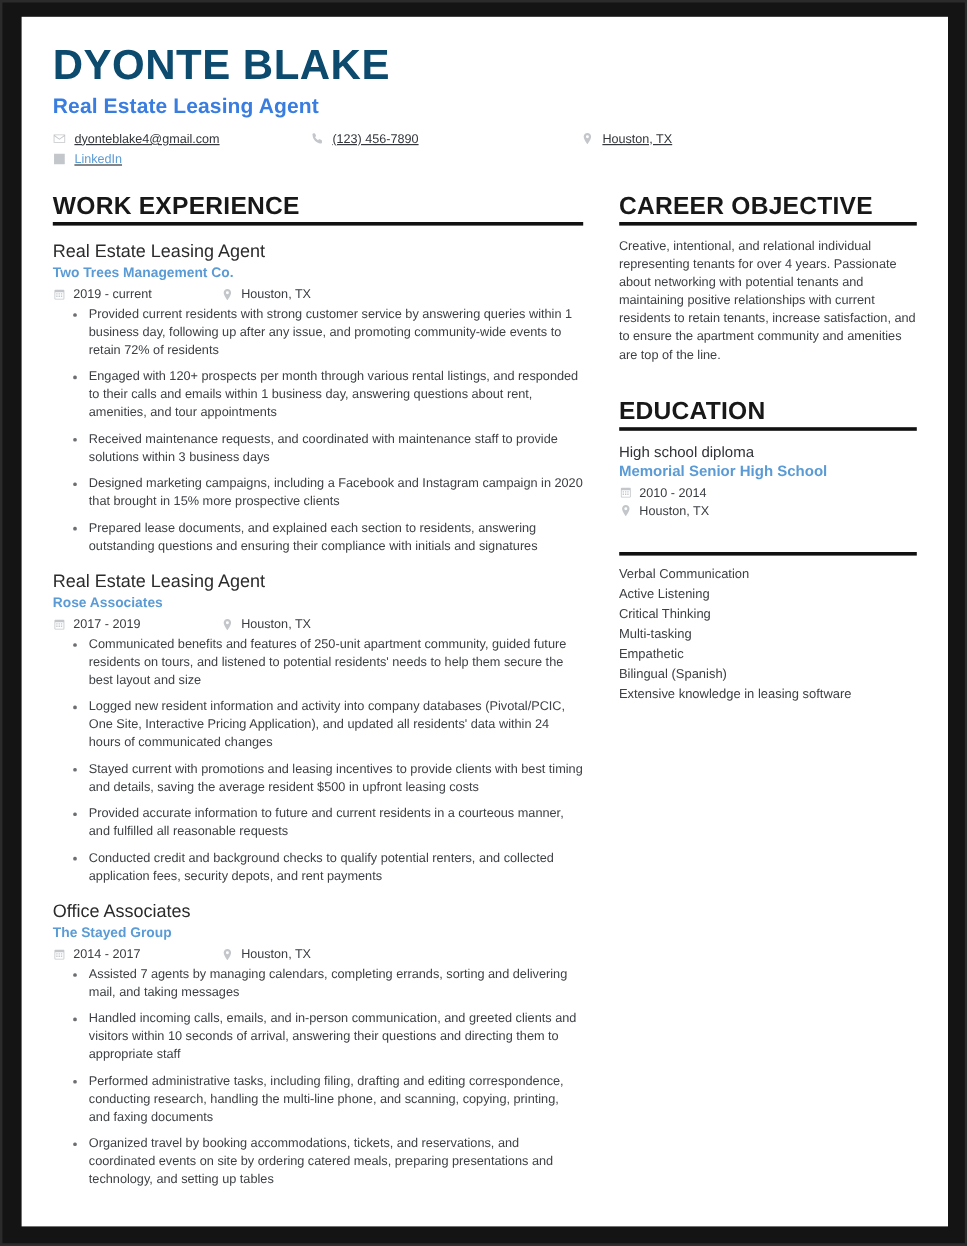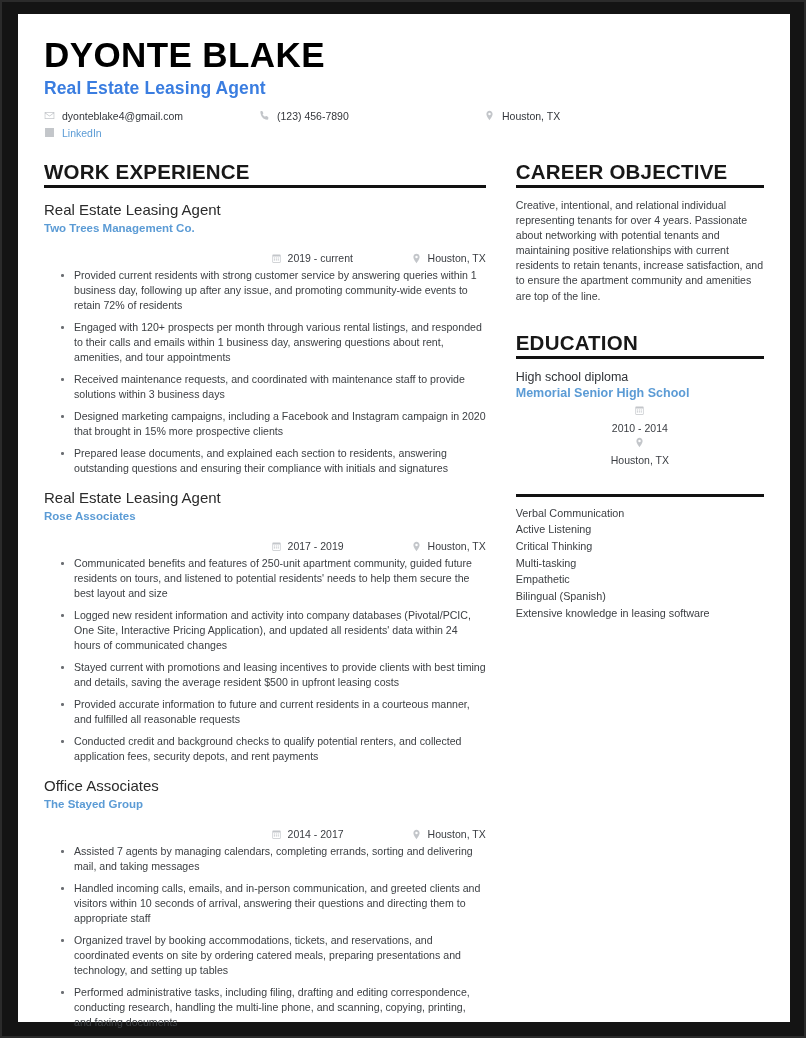--- a/index.html
+++ b/index.html
@@ -34,38 +34,39 @@
     height: 100%;
     background: #ffffff;
     padding: 22px 26px 14px 26px;
   }
 
   
   .name {
     font-size: 35px;
     font-weight: 700;
     letter-spacing: 0.4px;
-    color: #000000;
+    color: #0c4a6e;
     line-height: 1.08;
     font-family: "Liberation Sans", sans-serif;
   }
   .headline {
     margin-top: 4px;
     font-size: 17.5px;
     font-weight: 700;
     color: #3a7de0;
     letter-spacing: 0.1px;
   }
 
   .contact-row {
     margin-top: 11px;
     display: flex;
     align-items: flex-end;
     font-size: 10.5px;
     color: #33363b;
+    text-decoration: underline;
   }
   .contact-row.second { margin-top: 5px; }
 
   .contact-item {
     display: flex;
     align-items: center;
     gap: 7px;
   }
   .contact-item .ci-label { white-space: nowrap; }
   .ci-email { width: 215px; }
@@ -115,26 +116,25 @@
     line-height: 1.25;
   }
   .job-company {
     margin-top: 1px;
     font-size: 11.5px;
     font-weight: 700;
     color: #5b9bd5;
     line-height: 1.3;
   }
   .job-meta {
-    margin-top: 16px;
+    margin-top: 3px;
     display: flex;
     align-items: center;
     font-size: 10.5px;
     color: #3a3d42;
-    justify-content: flex-end;
   }
   .meta-item { display: flex; align-items: center; gap: 6px; }
   .meta-date { width: 140px; }
 
   ul.bullets {
     margin-top: 4px;
     padding-left: 30px;
     list-style: none;
   }
   ul.bullets li {
@@ -177,21 +177,20 @@
     color: #5b9bd5;
     line-height: 1.3;
   }
   .edu-meta {
     margin-top: 3px;
     display: flex;
     align-items: center;
     gap: 6px;
     font-size: 10.5px;
     color: #3a3d42;
-    flex-direction: column;
   }
 
   ul.skills { list-style: none; margin-top: 8px; }
   ul.skills li {
     font-size: 10.8px;
     line-height: 1.55;
     color: #3d4044;
   }
 </style>
 </head>
@@ -328,22 +327,22 @@
                 <svg viewBox="0 0 16 16">
                     <path d="M8 1.2c-2.5 0-4.5 2-4.5 4.5 0 3.3 4.5 9.1 4.5 9.1s4.5-5.8 4.5-9.1c0-2.5-2-4.5-4.5-4.5zm0 6.3a1.8 1.8 0 110-3.6 1.8 1.8 0 010 3.6z"></path>
                   </svg>
               </span>
               <span>Houston, TX</span>
             </span>
           </div>
           <ul class="bullets">
             <li>Assisted 7 agents by managing calendars, completing errands, sorting and delivering mail, and taking messages</li>
             <li>Handled incoming calls, emails, and in-person communication, and greeted clients and visitors within 10 seconds of arrival, answering their questions and directing them to appropriate staff</li>
+            <li>Performed administrative tasks, including filing, drafting and editing correspondence, conducting research, handling the multi-line phone, and scanning, copying, printing, and faxing documents</li>
             <li>Organized travel by booking accommodations, tickets, and reservations, and coordinated events on site by ordering catered meals, preparing presentations and technology, and setting up tables</li>
-            <li>Performed administrative tasks, including filing, drafting and editing correspondence, conducting research, handling the multi-line phone, and scanning, copying, printing, and faxing documents</li>
           </ul>
         </div>
       </div>
 
       <div class="col-right">
 
         <div class="sec-title">CAREER OBJECTIVE</div>
         <div class="sec-rule right"></div>
         <div class="r-block">
           <div class="objective-text">Creative, intentional, and relational individual representing tenants for over 4 years. Passionate about networking with potential tenants and maintaining positive relationships with current residents to retain tenants, increase satisfaction, and to ensure the apartment community and amenities are top of the line.</div>

